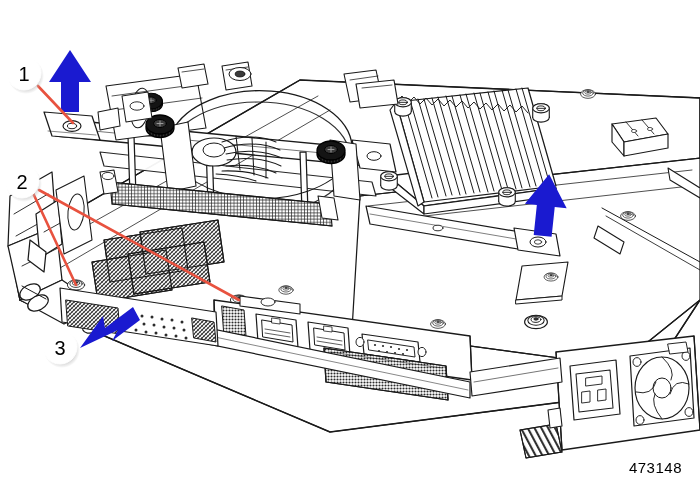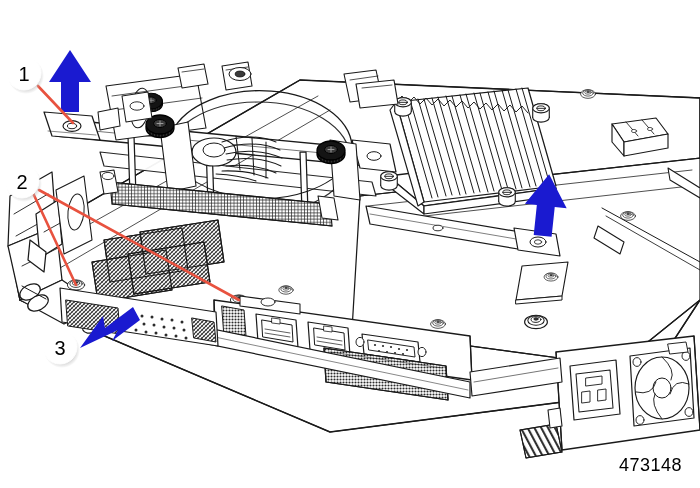--- a/index.html
+++ b/index.html
@@ -6,21 +6,21 @@
   html,body{margin:0;padding:0;background:#ffffff;}
   body{
     width:700px;height:488px;overflow:hidden;position:relative;
     font-family:"Liberation Sans", sans-serif;
   }
   #stage{position:absolute;left:0;top:0;width:700px;height:488px;background:#fff;}
   #art{position:absolute;left:0;top:0;width:700px;height:488px;}
   .fignum{
     position:absolute;right:18px;bottom:12px;
     font-family:"Liberation Sans", sans-serif;
-    font-size:18px;letter-spacing:.5px;color:#000;
+    font-size:15px;letter-spacing:.5px;color:#000;
     user-select:none;
   }
   .callout-label{
     font-family:"Liberation Sans", sans-serif;
     font-size:20px;font-weight:400;fill:#000;
   }
 </style>
 </head>
 <body>
 

